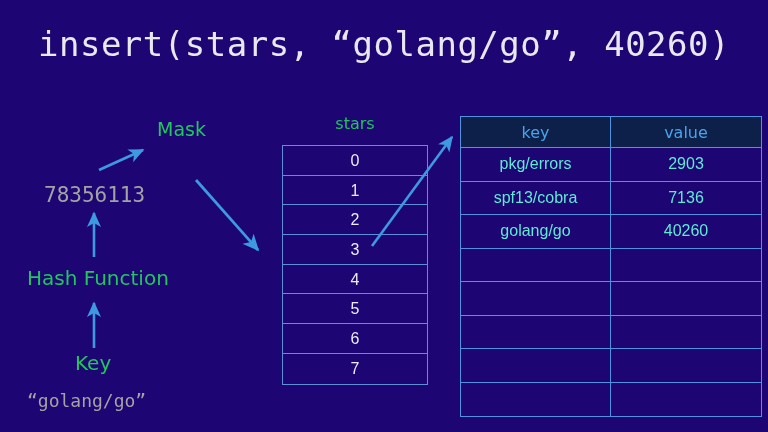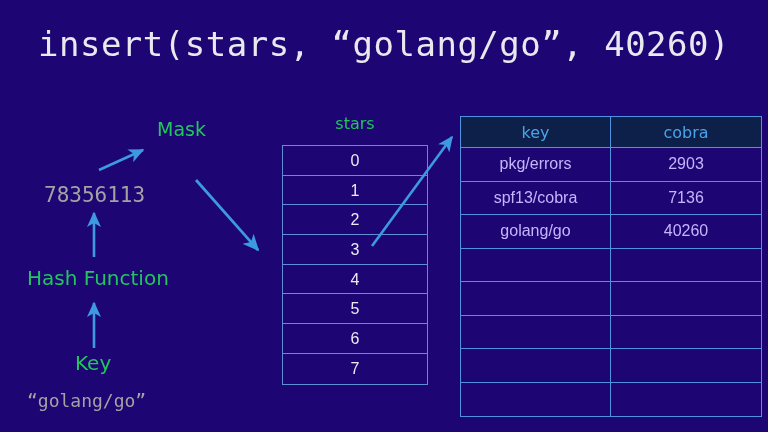--- a/index.html
+++ b/index.html
@@ -118,21 +118,21 @@
     height: 31px;
   }
   .kv-cell {
     flex: 0 0 150px;
     display: flex;
     align-items: center;
     justify-content: center;
     box-sizing: border-box;
     border-right: 1px solid #4f93e0;
     font-size: 16px;
-    color: #c4b5fd;
+    color: #5eead4;
     font-family: "Liberation Sans", sans-serif;
   }
   .kv-cell.val {
     flex: 1 1 auto;
     border-right: none;
   }
   .kv-row.header .kv-cell {
     color: #4aa3e8;
     font-family: "DejaVu Sans", sans-serif;
     font-size: 16px;
@@ -167,21 +167,21 @@
       <div class="stars-cell">3</div>
       <div class="stars-cell">4</div>
       <div class="stars-cell">5</div>
       <div class="stars-cell">6</div>
       <div class="stars-cell">7</div>
     </div>
 
   <div class="kv-table" id="kv-table">
       <div class="kv-row header">
         <div class="kv-cell">key</div>
-        <div class="kv-cell val">cobra</div>
+        <div class="kv-cell val">value</div>
       </div>
       <div class="kv-row">
         <div class="kv-cell">pkg/errors</div>
         <div class="kv-cell val">2903</div>
       </div>
       <div class="kv-row">
         <div class="kv-cell">spf13/cobra</div>
         <div class="kv-cell val">7136</div>
       </div>
       <div class="kv-row">

